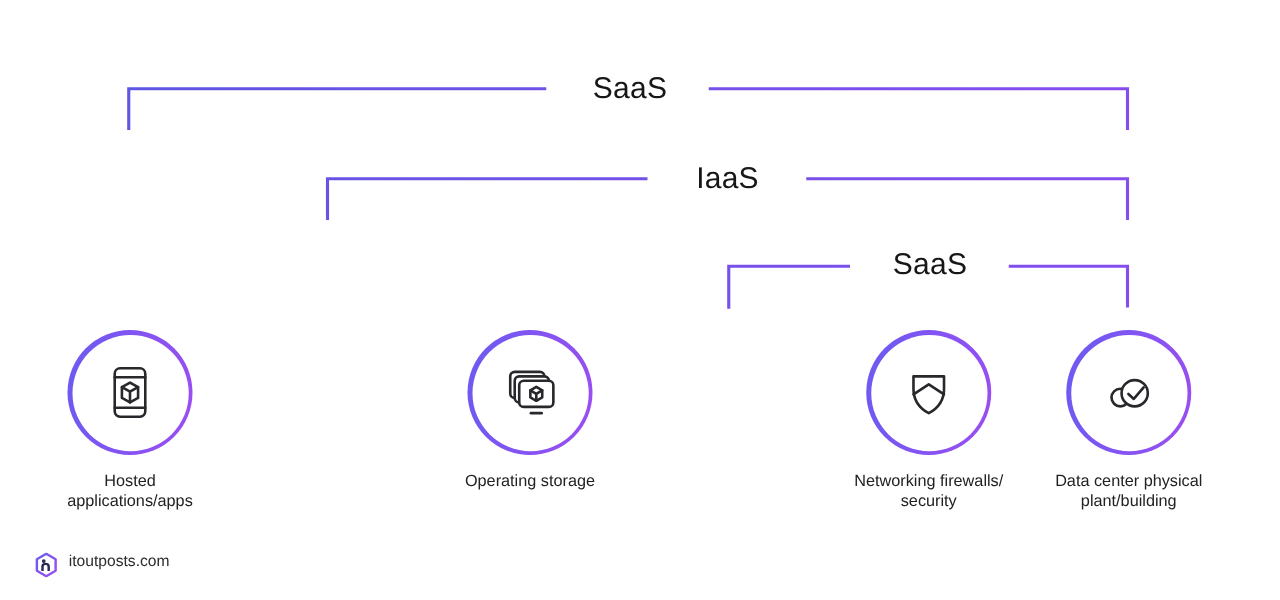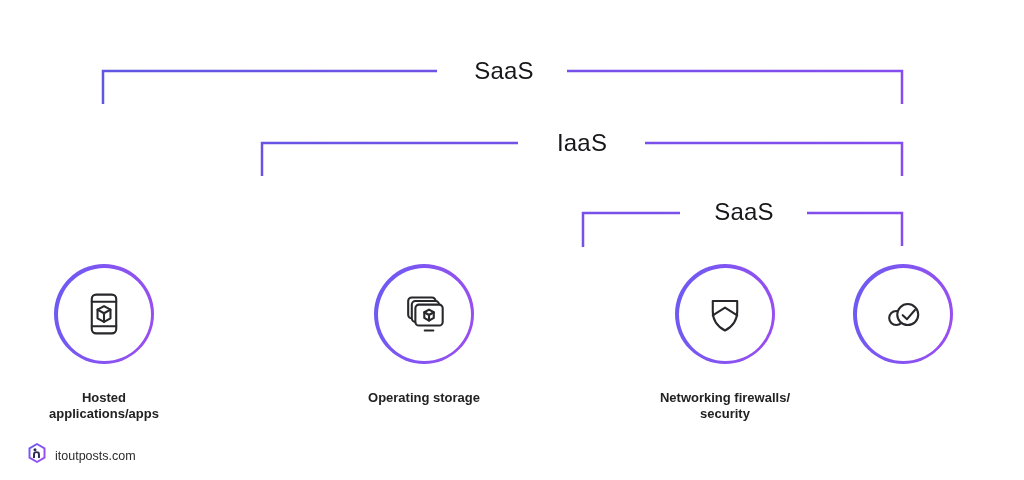--- a/index.html
+++ b/index.html
@@ -34,26 +34,26 @@
     display:flex;align-items:center;justify-content:center;
   }
   .ring-inner{
     width:93px;height:93px;border-radius:50%;background:#ffffff;
     display:flex;align-items:center;justify-content:center;
   }
   .icon{stroke:var(--icon-stroke);fill:none;stroke-width:1.45;
     stroke-linecap:round;stroke-linejoin:round;}
   .icon .whitefill{fill:#ffffff;}
   .caption{
-    margin-top:26px;font-size:13px;line-height:16px;color:var(--text);
-    text-align:center;white-space:pre-line;font-weight:bold;
+    margin-top:13px;font-size:13px;line-height:16px;color:var(--text);
+    text-align:center;white-space:pre-line;
   }
   .footer{
     position:absolute;left:28px;top:442px;height:21px;
-    display:flex;align-items:flex-end;gap:9px;
+    display:flex;align-items:flex-start;gap:9px;
   }
   .footer-text{font-size:12.5px;color:#2B2B2B;}
 </style>
 </head>
 <body>
 
 <div class="stage">
 
   <svg class="connectors" viewBox="0 0 1024 480">
     <defs>
@@ -101,21 +101,21 @@
         <path d="M19.5,12.9 L22.8,14.8 L22.8,18.7 L19.5,20.6 L16.2,18.7 L16.2,14.8 Z"></path>
         <path d="M16.2,14.8 L19.5,16.7 L22.8,14.8 M19.5,16.7 L19.5,20.6"></path>
         <line x1="16.5" y1="27.5" x2="22.5" y2="27.5"></line>
       </svg>
     </div>
       </div>
     <div class="caption">Operating storage</div>
   </div>
 
 
-  <div class="component" style="left:645px">
+  <div class="component" style="left:663px">
     <div class="ring">
         <div class="ring-inner">
       <svg class="icon" width="46" height="46" viewBox="0 0 32 32">
         <path d="M7.5,7 L24.5,7 L24.5,14 C24.5,20.3 21,24.8 16,27.5 C11,24.8 7.5,20.3 7.5,14 Z"></path>
         <path d="M7.5,17 L16,11.5 L24.5,17"></path>
       </svg>
     </div>
       </div>
     <div class="caption">Networking firewalls/
 security</div>
@@ -124,20 +124,22 @@
   <div class="component" style="left:823px">
     <div class="ring">
         <div class="ring-inner">
       <svg class="icon" width="46" height="46" viewBox="0 0 32 32">
         <circle cx="11.3" cy="18.8" r="4.9"></circle>
         <circle class="whitefill" cx="19.3" cy="16.4" r="7.3"></circle>
         <path d="M15.8,16.8 L18.8,19.6 L24.3,13.2"></path>
       </svg>
     </div>
       </div>
+    <div class="caption">Data center physical
+plant/building</div>
   </div>
 
   <div class="footer">
     <svg width="18" height="20" viewBox="0 0 24 26">
       <defs>
         <linearGradient id="logoGrad" x1="0" y1="0" x2="1" y2="1">
           <stop offset="0" stop-color="#6A5BF2" style="stop-color:var(--ring-from)"></stop>
           <stop offset="1" stop-color="#9C4DF1" style="stop-color:var(--ring-to)"></stop>
         </linearGradient>
       </defs>

